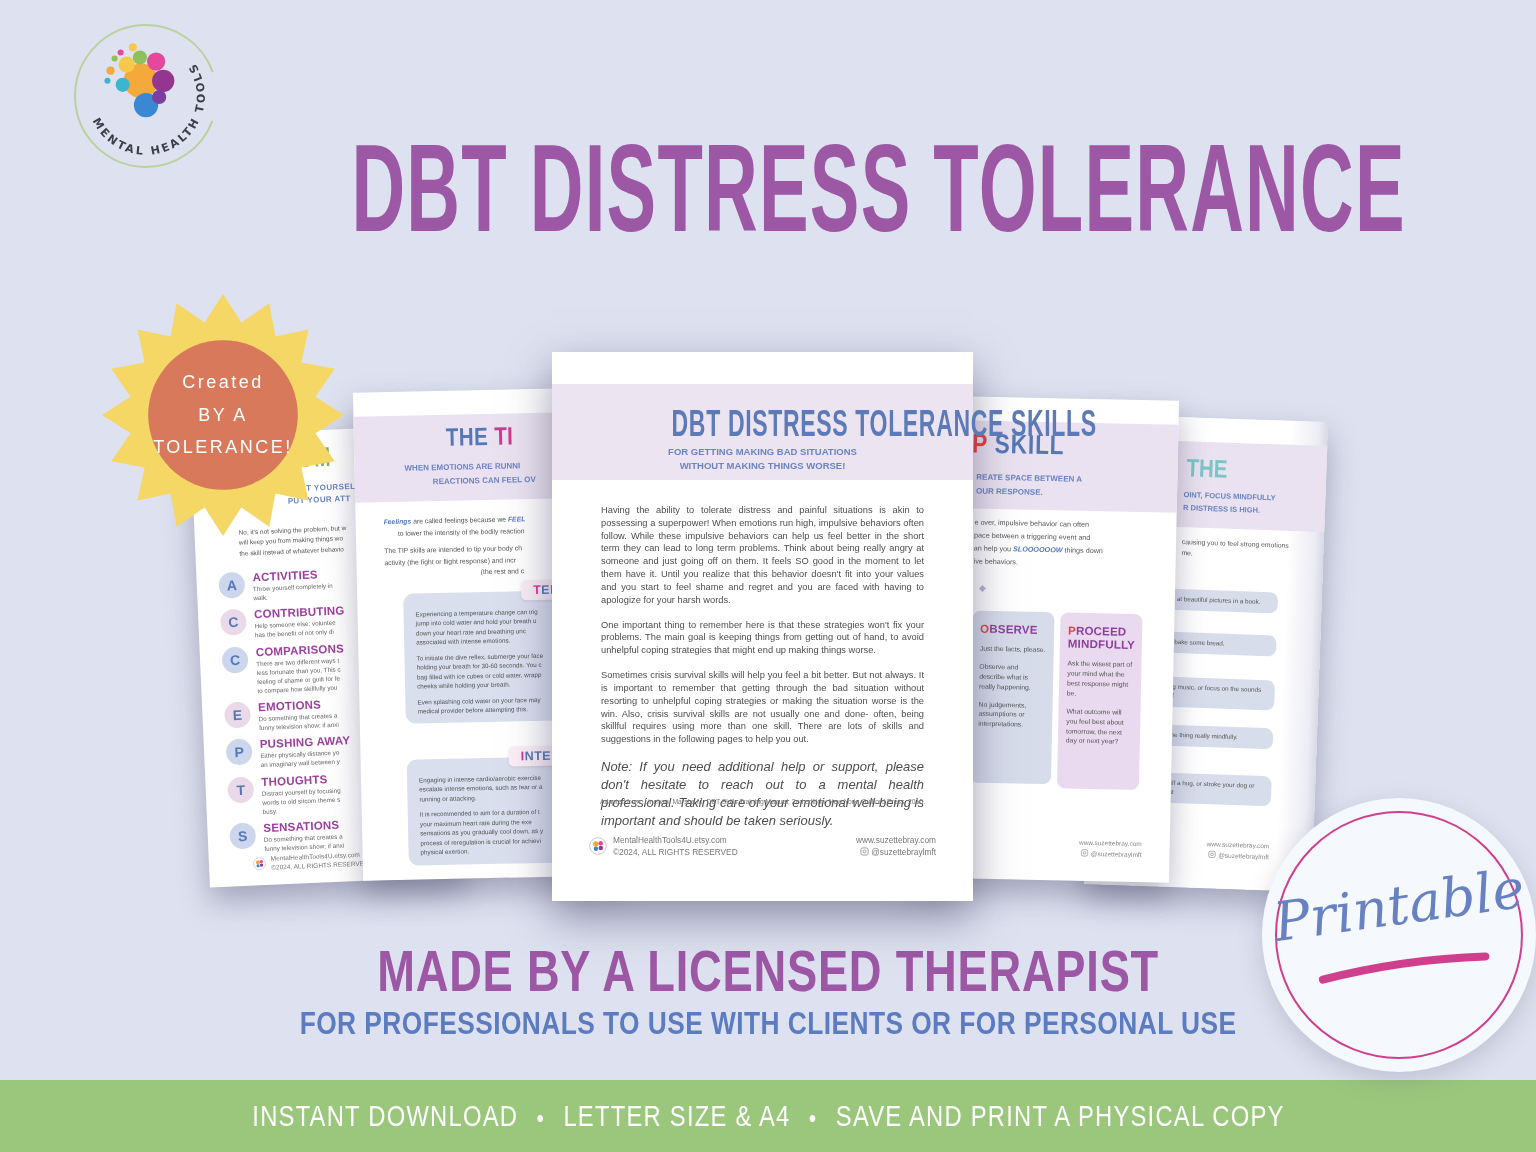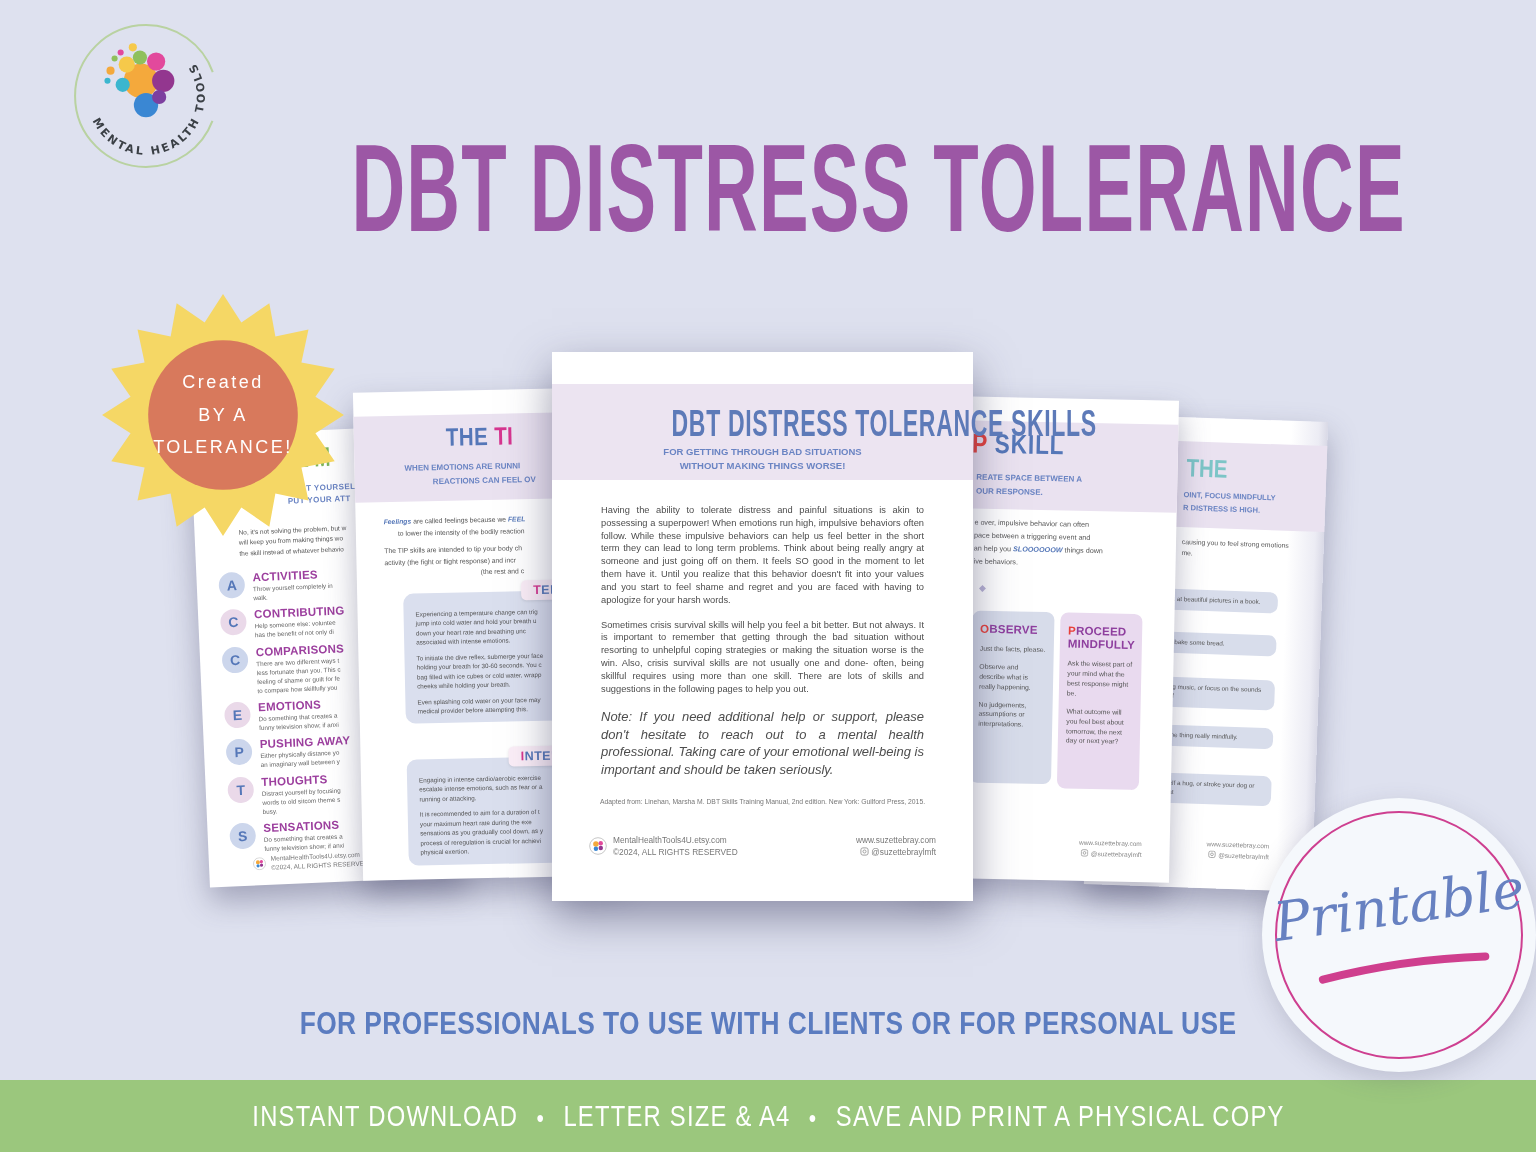--- a/index.html
+++ b/index.html
@@ -359,26 +359,27 @@
             <rect x="1" y="1" width="8" height="8" rx="2.2" fill="none" stroke="#999" stroke-width="1"></rect>
             <circle cx="5" cy="5" r="1.7" fill="none" stroke="#999" stroke-width="1"></circle>
           </svg><span>@suzettebraylmft</span></div>
     </div>
   </section>
 
   <section class="page page-center">
     <div class="band cen-band">
       <div class="cen-title"><span>DBT DISTRESS TOLERANCE SKILLS</span></div>
       <div class="cen-sub">
-        <div>FOR GETTING THROUGH BAD SITUATIONS</div>
+        <div>FOR GETTING MAKING BAD SITUATIONS</div>
         <div>WITHOUT MAKING THINGS WORSE!</div>
       </div>
     </div>
     <div class="cen-body">
       <p>Having the ability to tolerate distress and painful situations is akin to possessing a superpower! When emotions run high, impulsive behaviors often follow. While these impulsive behaviors can help us feel better in the short term they can lead to long term problems. Think about being really angry at someone and just going off on them. It feels SO good in the moment to let them have it. Until you realize that this behavior doesn't fit into your values and you start to feel shame and regret and you are faced with having to apologize for your harsh words.</p>
+      <p>One important thing to remember here is that these strategies won't fix your problems. The main goal is keeping things from getting out of hand, to avoid unhelpful coping strategies that might end up making things worse.</p>
       <p>Sometimes crisis survival skills will help you feel a bit better. But not always. It is important to remember that getting through the bad situation without resorting to unhelpful coping strategies or making the situation worse is the win. Also, crisis survival skills are not usually one and done- often, being skillful requires using more than one skill. There are lots of skills and suggestions in the following pages to help you out.</p>
       <p class="cen-note">Note: If you need additional help or support, please don't hesitate to reach out to a mental health professional. Taking care of your emotional well-being is important and should be taken seriously.</p>
     </div>
     <div class="cen-adapted">Adapted from: Linehan, Marsha M. DBT Skills Training Manual, 2nd edition. New York: Guilford Press, 2015.</div>
     <div class="cen-foot">
       <div class="left">
         <svg width="18" height="18" viewBox="0 0 13 13">
           <circle cx="6.5" cy="6.5" r="6" fill="none" stroke="#bbb" stroke-width=".6"></circle>
           <circle cx="5" cy="5" r="2" fill="#f4a93c"></circle>
             <circle cx="8.5" cy="4.5" r="1.6" fill="#e2499c"></circle>
@@ -413,20 +414,21 @@
   </div>
 
   <div class="printable">
     <div class="ring"></div>
     <div class="word">Printable</div>
     <svg class="swoosh" width="180" height="22" viewBox="0 0 180 22">
       <path d="M8,15 Q 90,3 172,9" fill="none" stroke="#cf3f8e" stroke-width="8" stroke-linecap="round"></path>
     </svg>
   </div>
 
+  <div class="bottom-head"><span>MADE BY A LICENSED THERAPIST</span></div>
   <div class="bottom-sub"><span>FOR PROFESSIONALS TO USE WITH CLIENTS OR FOR PERSONAL USE</span></div>
 
   <div class="green-bar">
     <div class="line">
       <span>INSTANT DOWNLOAD</span><span class="dot">●</span><span>LETTER SIZE &amp; A4</span><span class="dot">●</span><span>SAVE AND PRINT A PHYSICAL COPY</span>
     </div>
   </div>
 
 </div>
 

